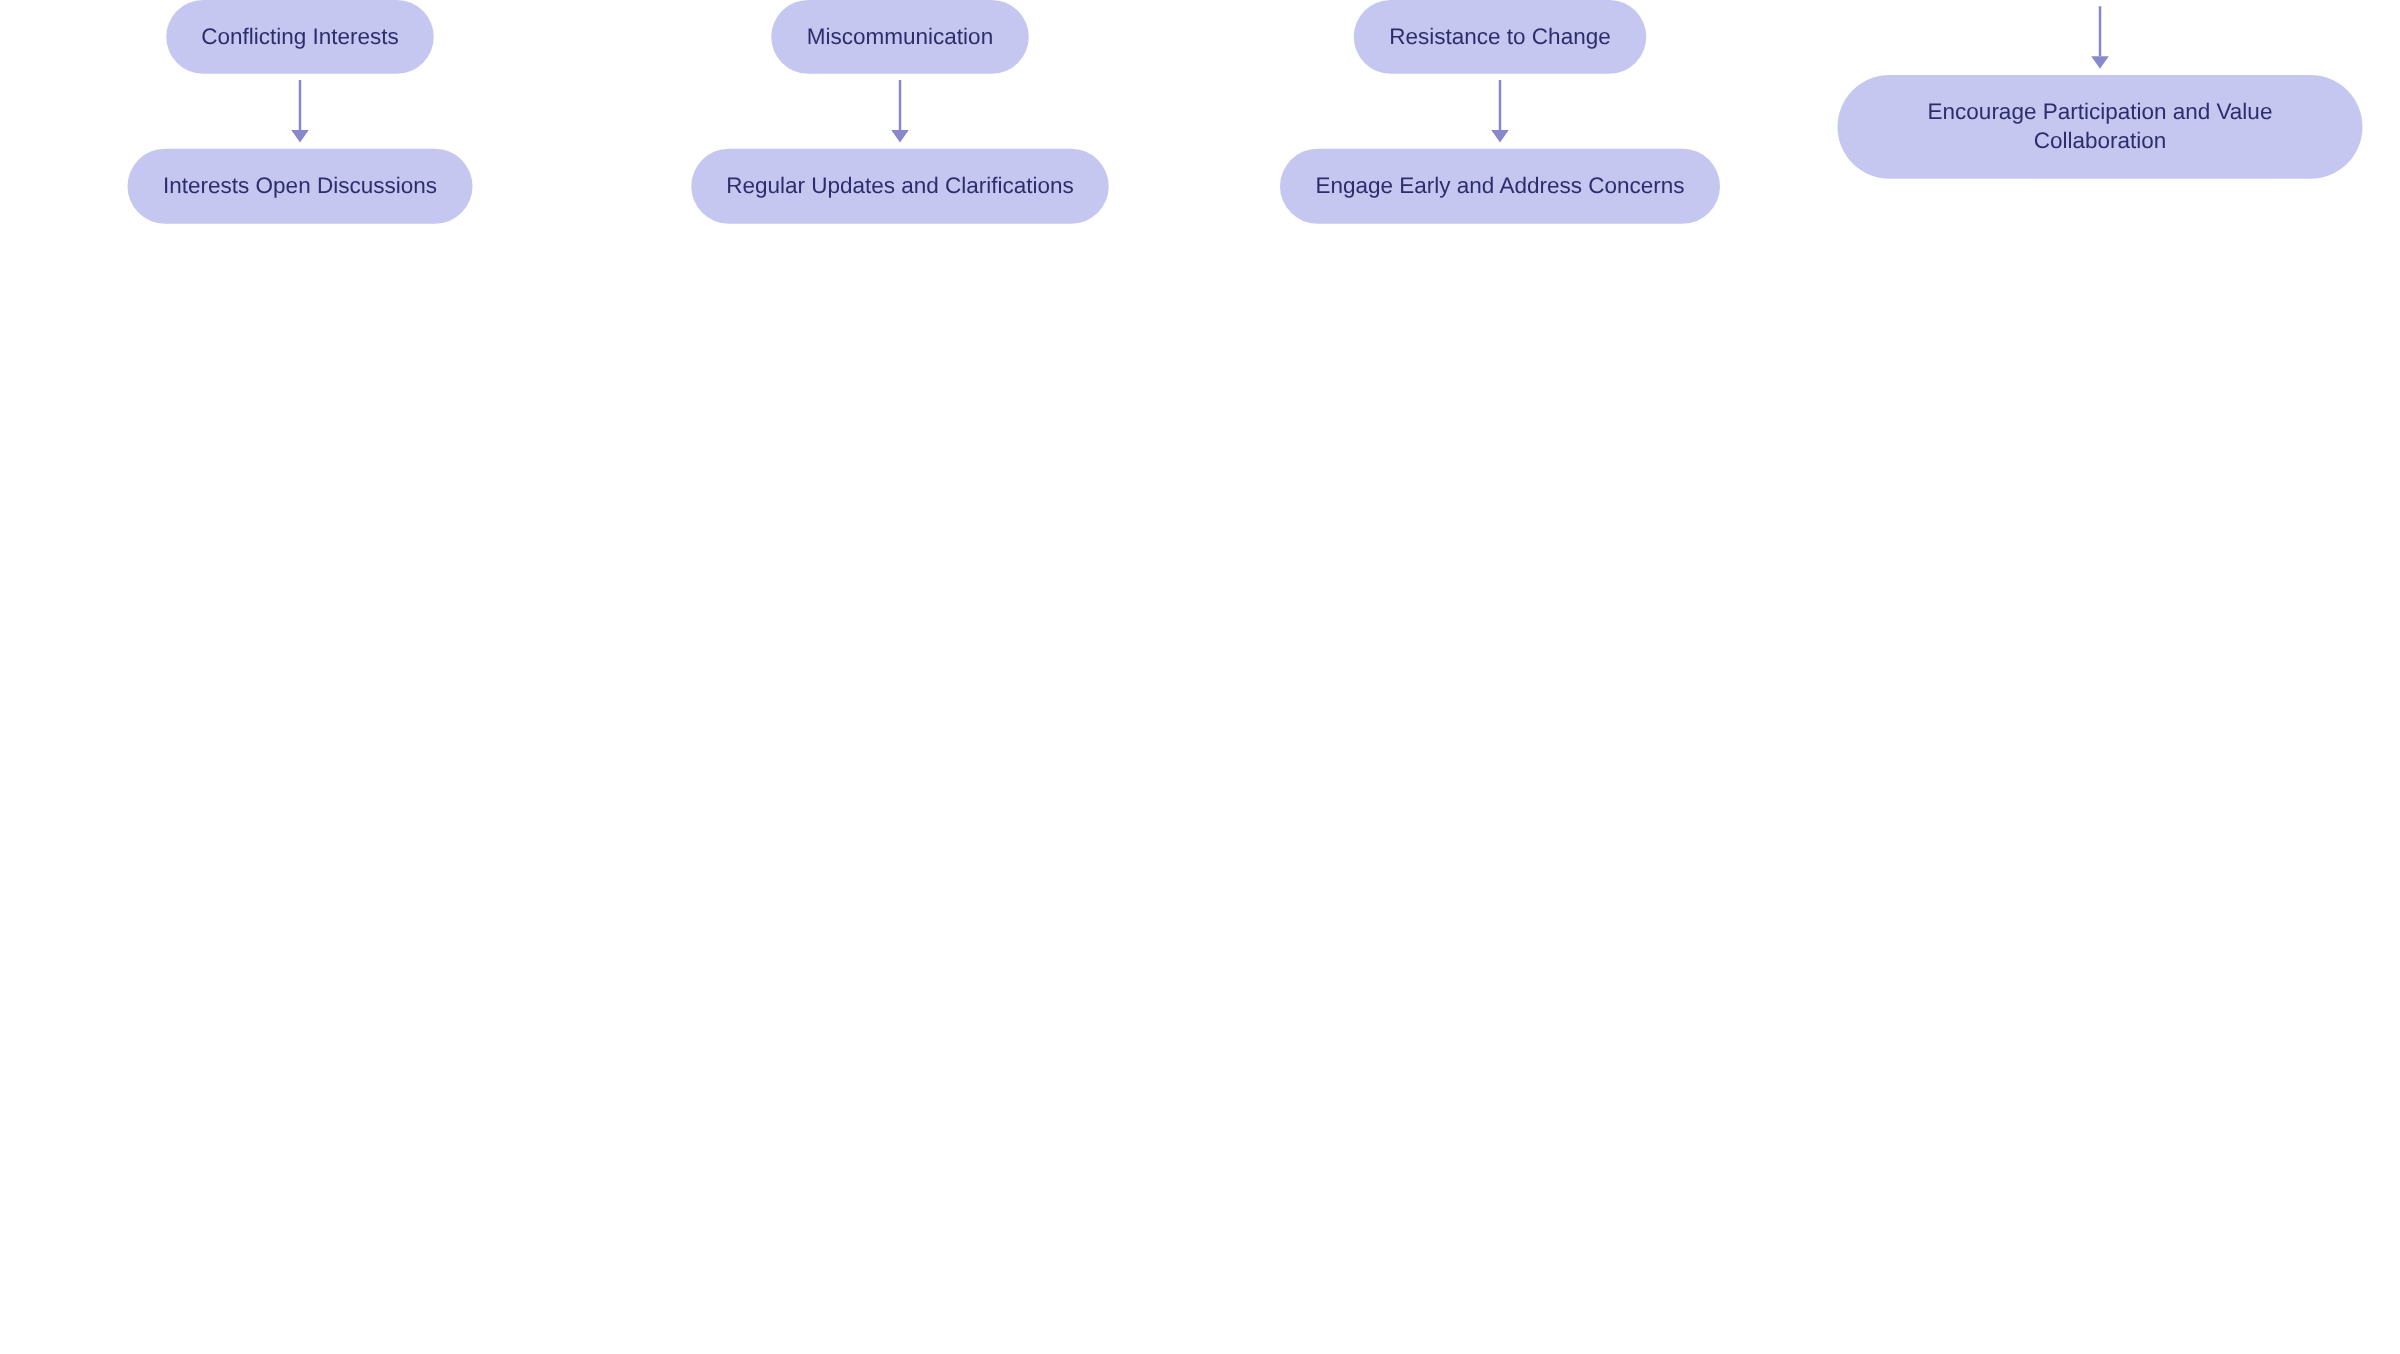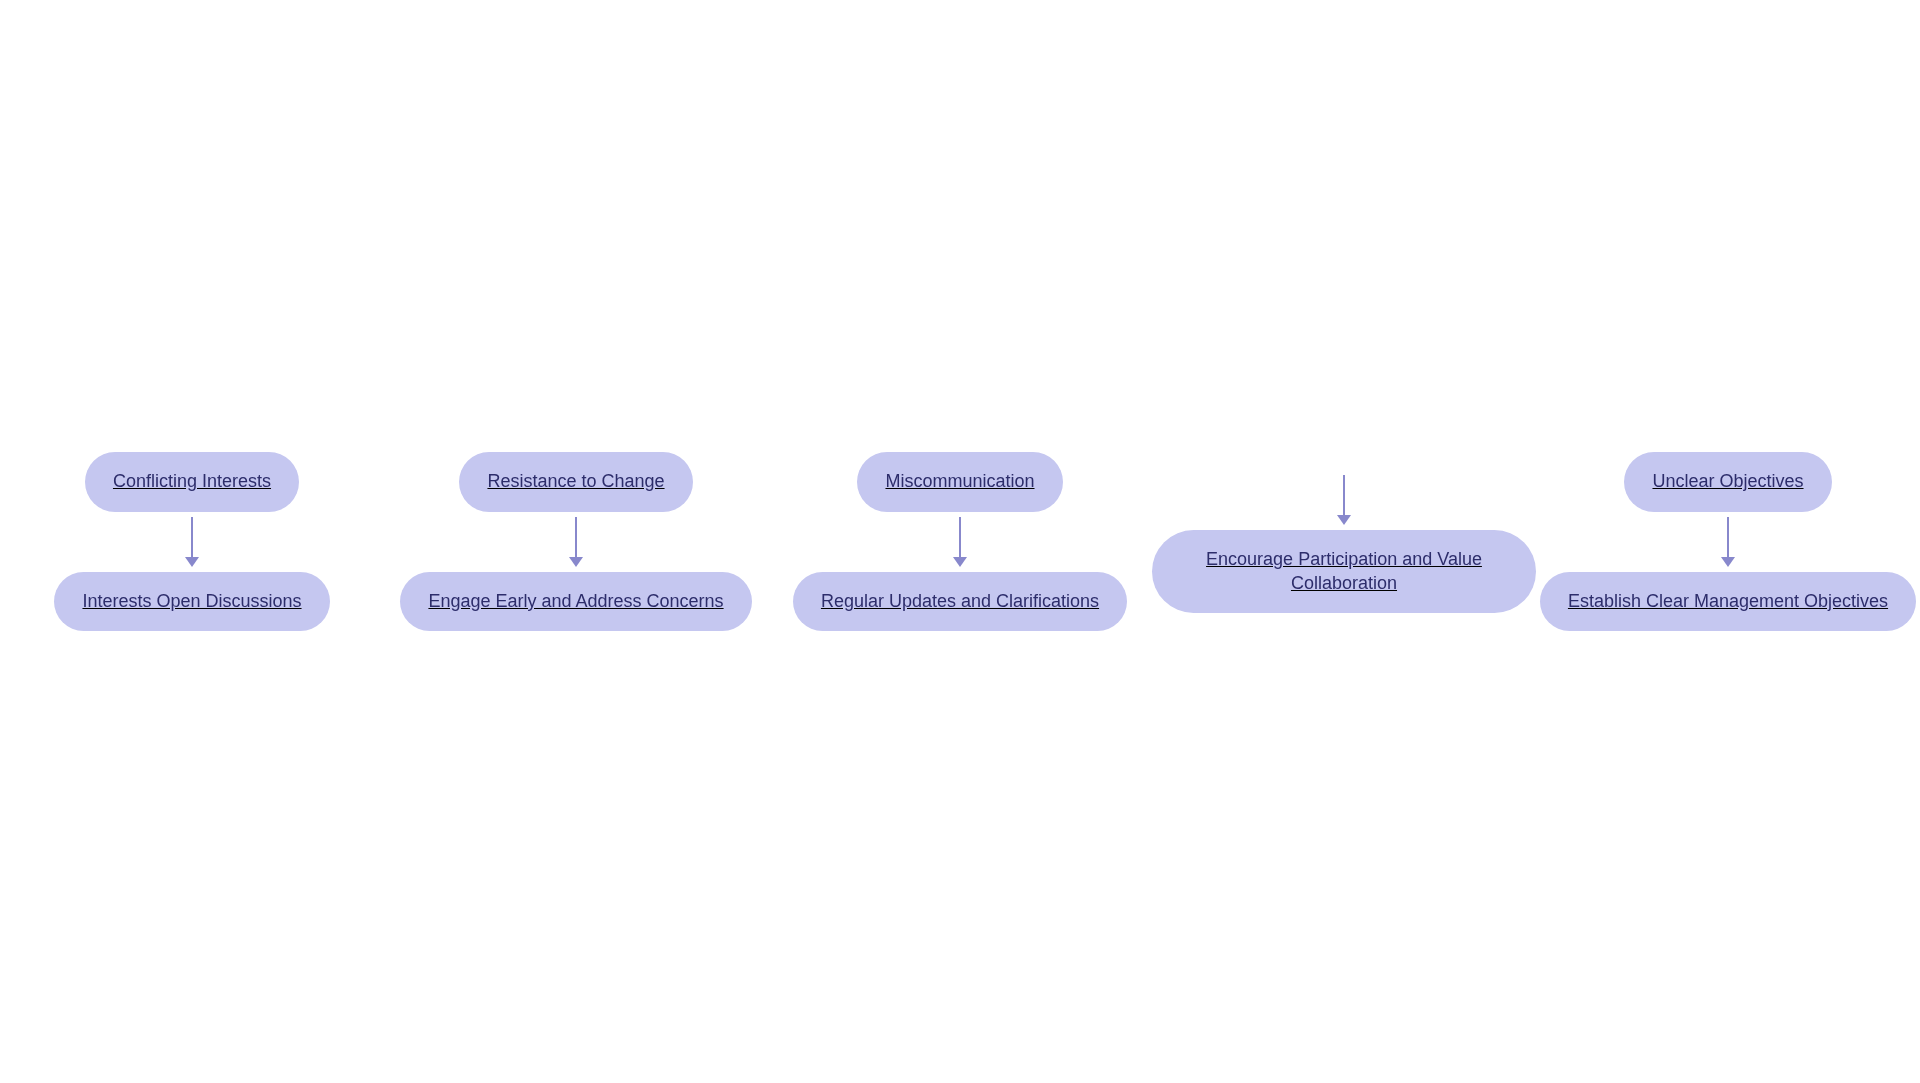--- a/index.html
+++ b/index.html
@@ -13,24 +13,22 @@
       height: 1083px;
       background: #ffffff;
       font-family: -apple-system, BlinkMacSystemFont, 'Segoe UI', Arial, sans-serif;
       overflow: hidden;
     }
 
     .diagram-container {
       width: 100%;
       height: 100%;
       display: flex;
-      align-items: center;
       justify-content: center;
       gap: 0;
-      text-decoration: underline;
     }
 
     .column {
       display: flex;
       flex-direction: column;
       align-items: center;
       gap: 0;
       flex: 1;
     }
 
@@ -80,43 +78,35 @@
 <div class="diagram-container">
 <div class="column">
       <div class="node">Conflicting Interests</div>
       <div class="arrow">
         <div class="arrow-line"></div>
         <div class="arrow-head"></div>
       </div>
       <div class="node wide">Interests Open Discussions</div>
     </div>
     <div class="column">
+      <div class="node">Miscommunication</div>
+      <div class="arrow">
+        <div class="arrow-line"></div>
+        <div class="arrow-head"></div>
+      </div>
+      <div class="node wide">Regular Updates and Clarifications</div>
+    </div>
+    <div class="column">
       <div class="node">Resistance to Change</div>
       <div class="arrow">
         <div class="arrow-line"></div>
         <div class="arrow-head"></div>
       </div>
       <div class="node wide">Engage Early and Address Concerns</div>
     </div>
     <div class="column">
-      <div class="node">Miscommunication</div>
-      <div class="arrow">
-        <div class="arrow-line"></div>
-        <div class="arrow-head"></div>
-      </div>
-      <div class="node wide">Regular Updates and Clarifications</div>
-    </div>
-    <div class="column">
       <div class="arrow">
         <div class="arrow-line"></div>
         <div class="arrow-head"></div>
       </div>
       <div class="node wide">Encourage Participation and Value Collaboration</div>
     </div>
-    <div class="column">
-      <div class="node">Unclear Objectives</div>
-      <div class="arrow">
-        <div class="arrow-line"></div>
-        <div class="arrow-head"></div>
-      </div>
-      <div class="node wide">Establish Clear Management Objectives</div>
-    </div>
   </div>
 
 </body></html>

